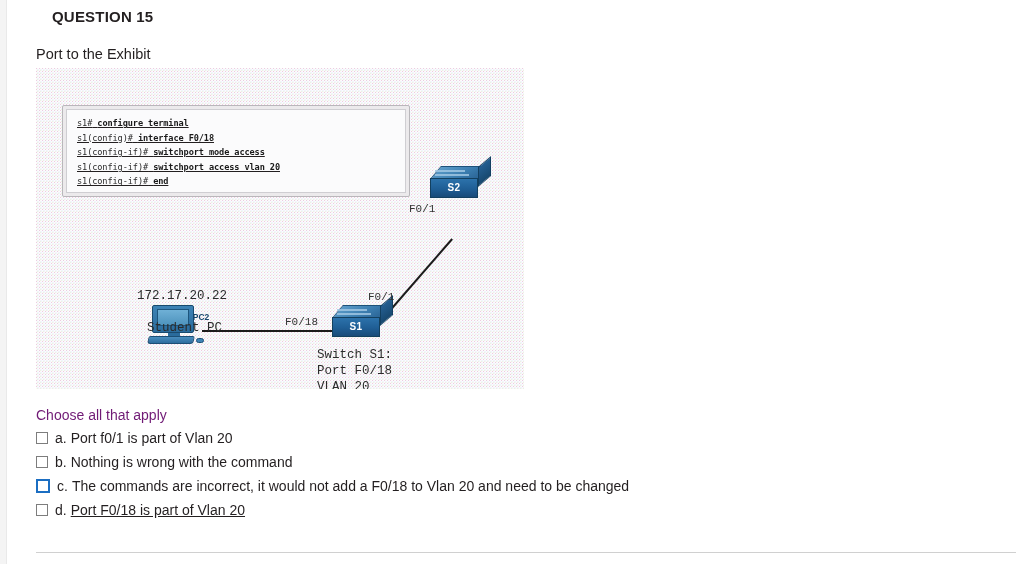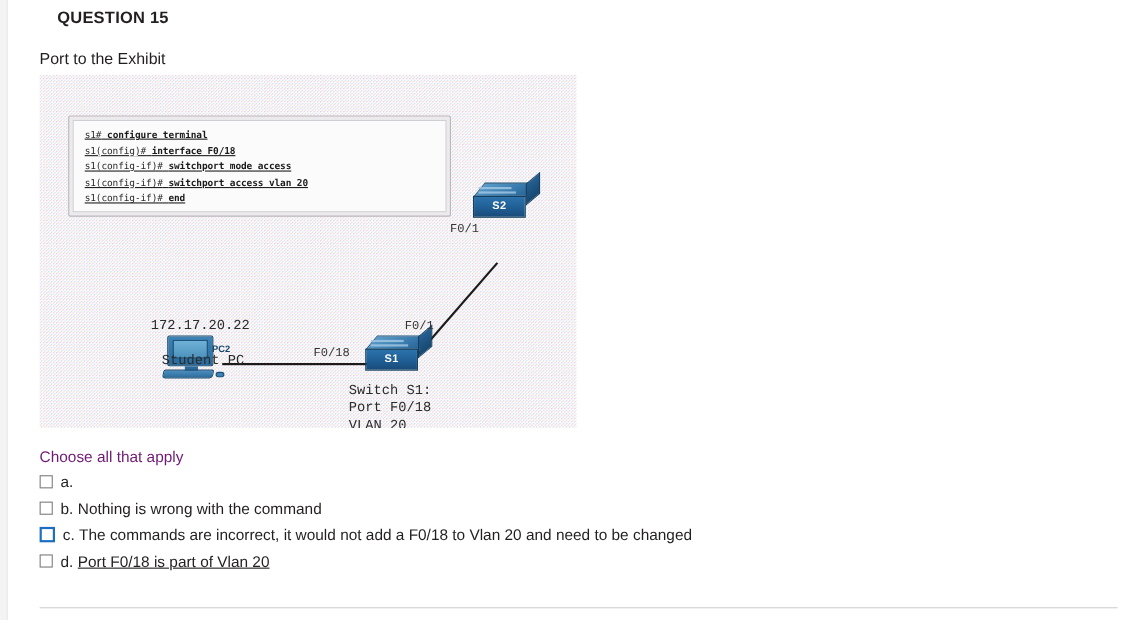--- a/index.html
+++ b/index.html
@@ -340,20 +340,21 @@
     <div class="diagram-label big" style="left:281px; top:295px;">Port F0/18</div>
     <div class="diagram-label big" style="left:281px; top:311px;">VLAN 20</div>
 
   </div>
 
   <div class="choose-text">Choose all that apply</div>
 
   <div class="option" style="top:428px;">
     <span class="checkbox"></span>
     <span class="option-text">a.</span>
+    <span class="option-text" style="margin-left:4px;">Port f0/1 is part of Vlan 20</span>
   </div>
 
   <div class="option" style="top:452px;">
     <span class="checkbox"></span>
     <span class="option-text">b.</span>
     <span class="option-text" style="margin-left:4px;">Nothing is wrong with the command</span>
   </div>
 
   <div class="option" style="top:476px;">
     <span class="checkbox focused"></span>

